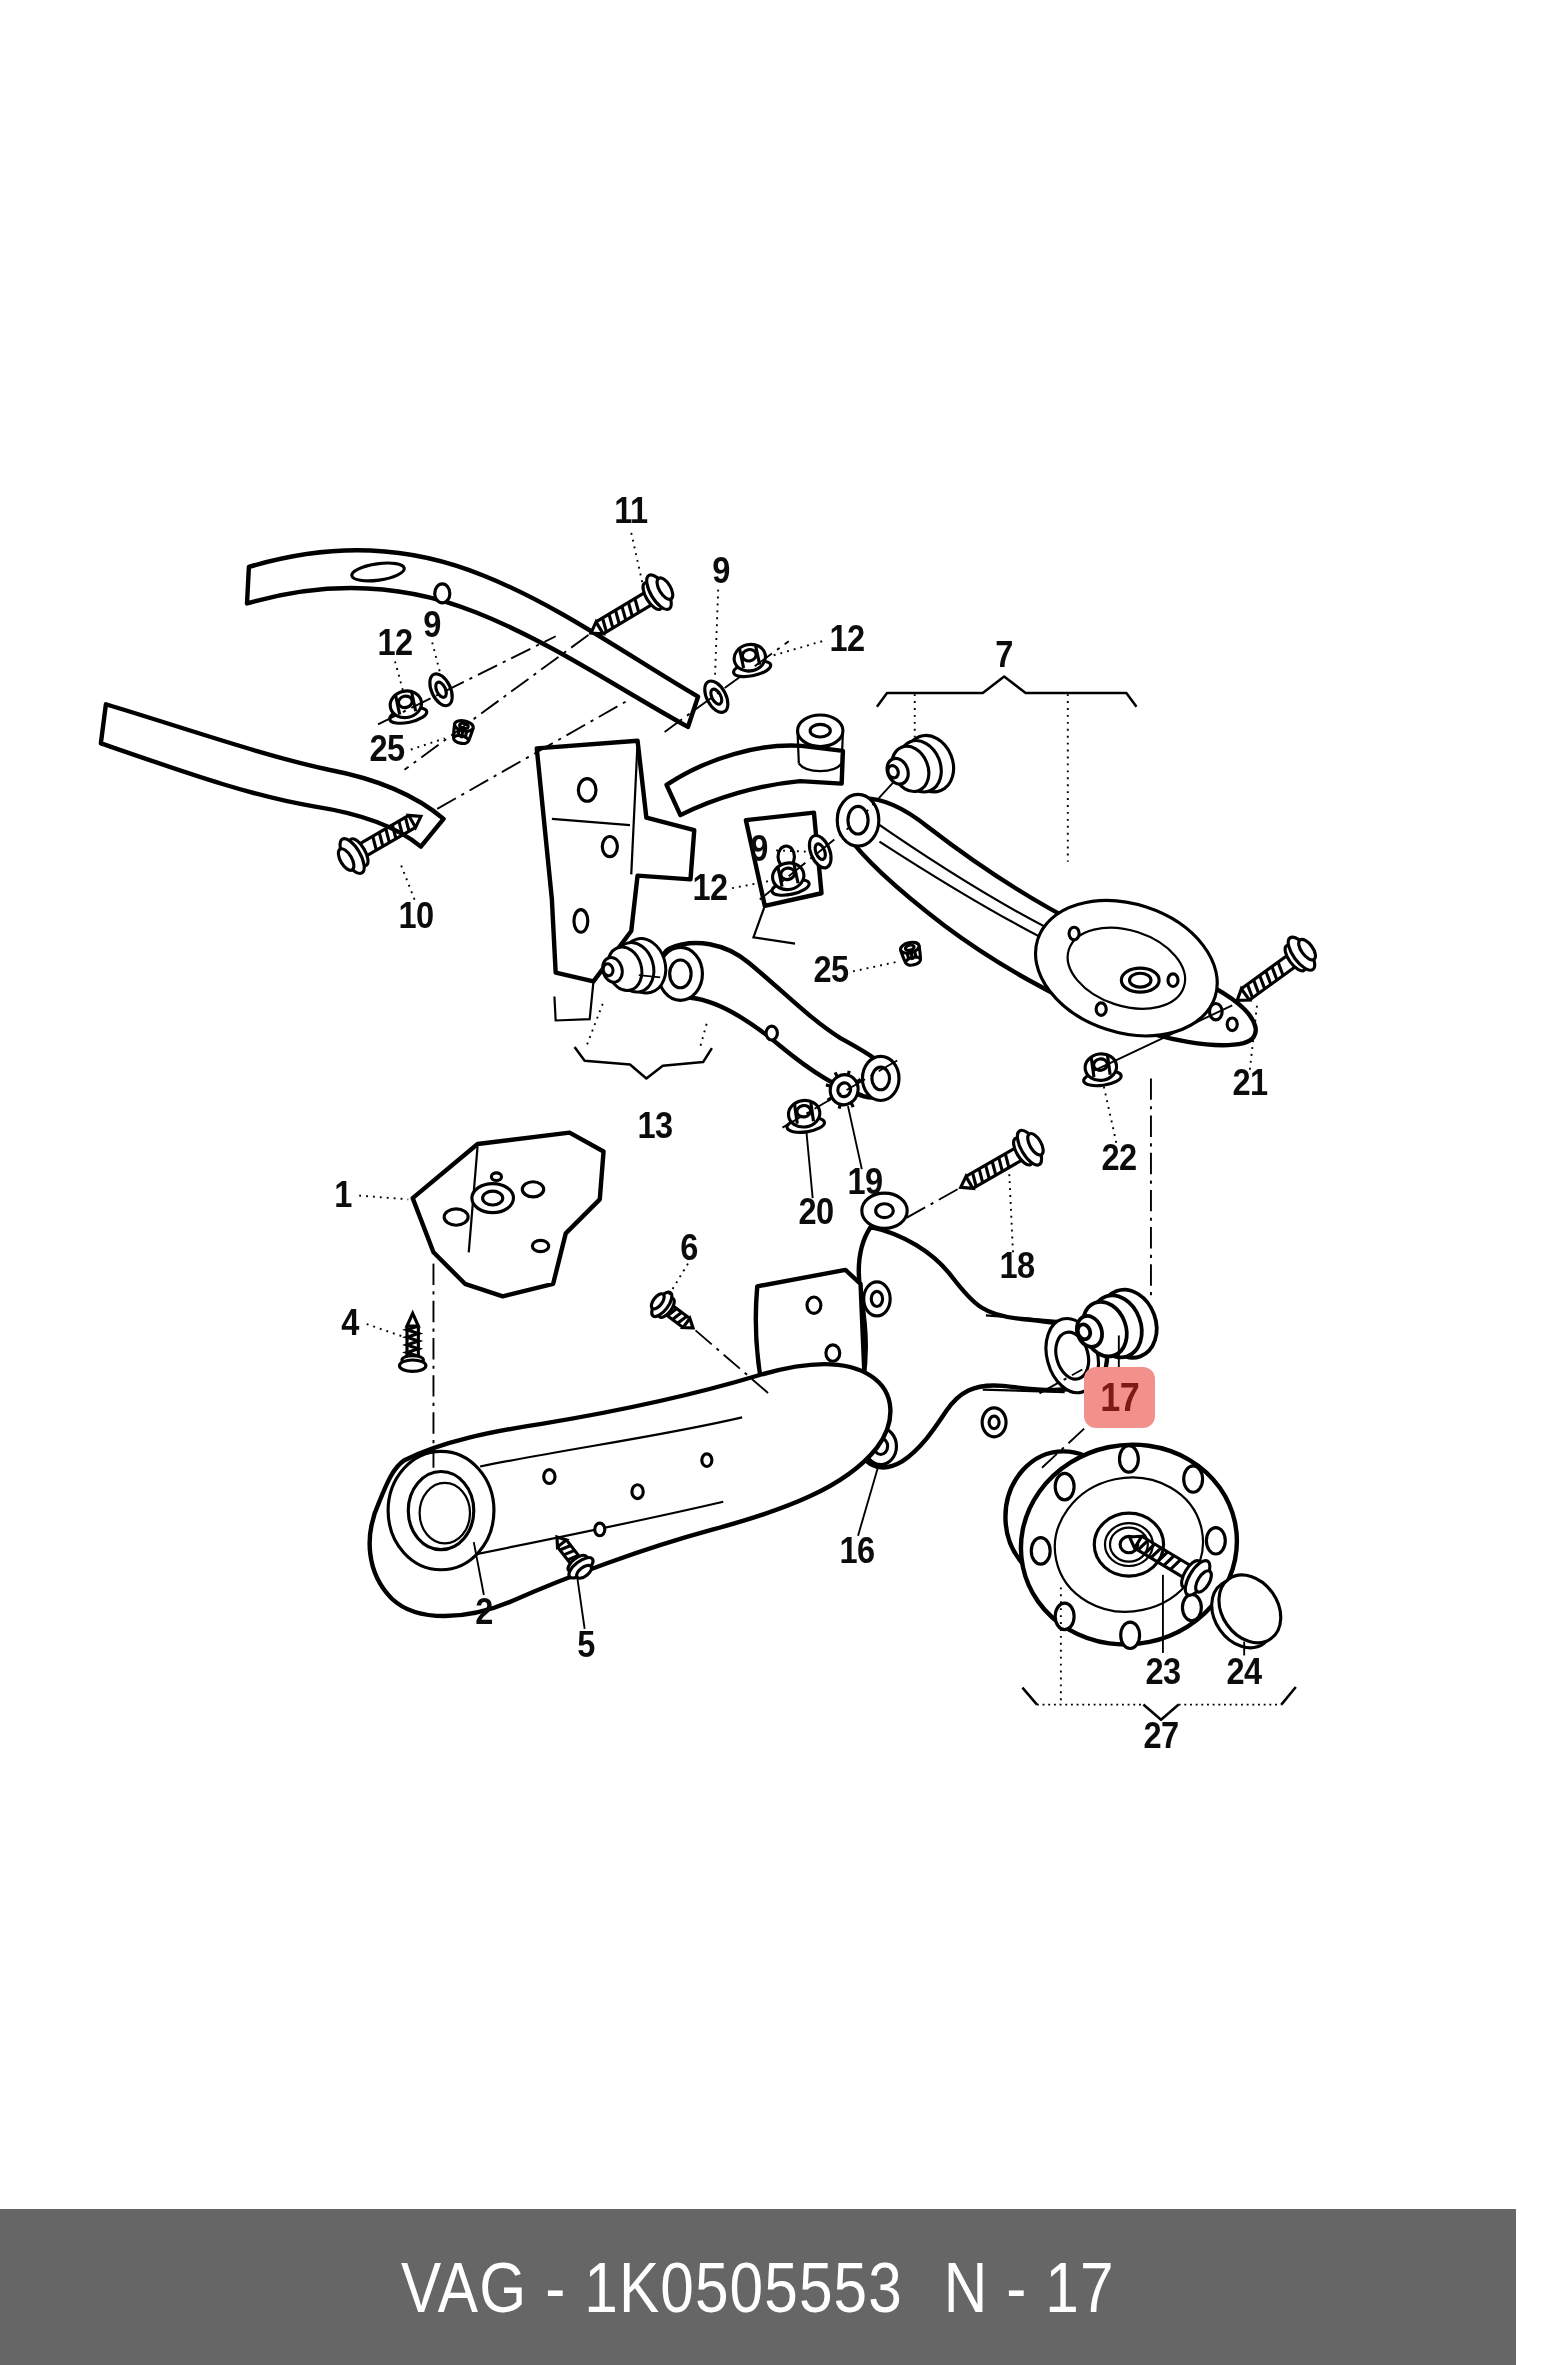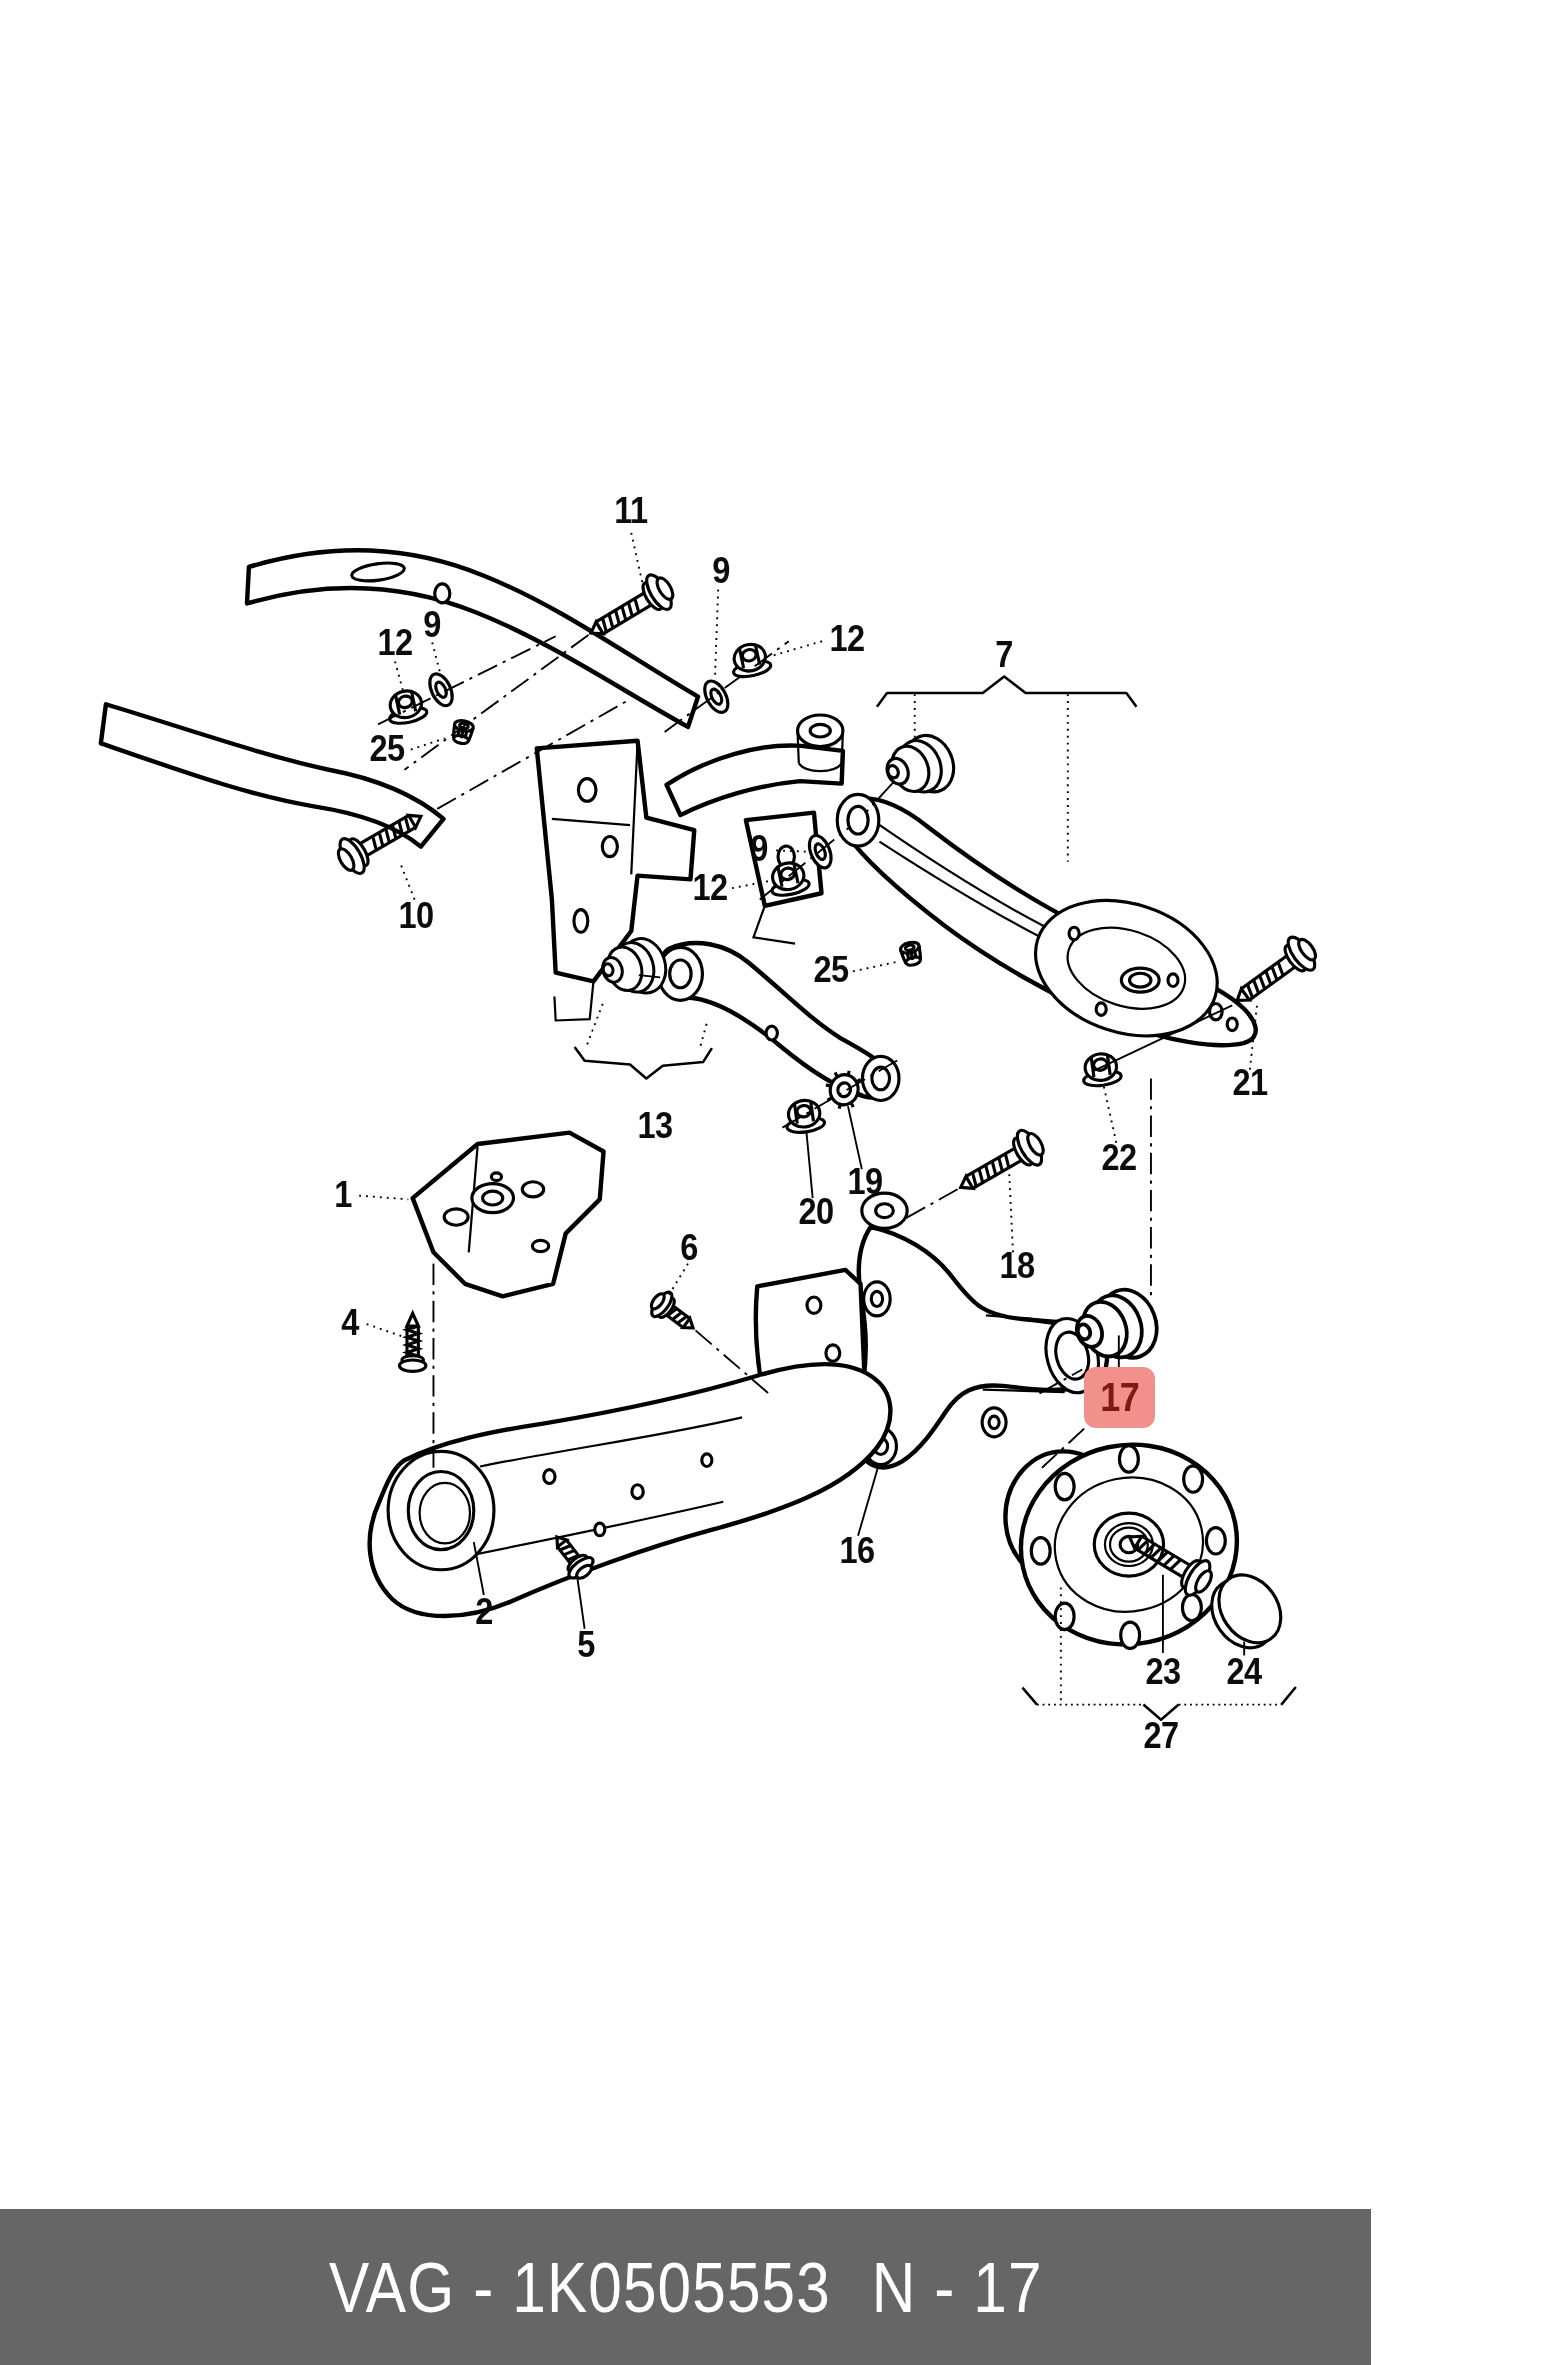--- a/index.html
+++ b/index.html
@@ -14,21 +14,21 @@
   .lsolid{stroke:var(--line,#000);stroke-width:3;fill:none;}
   .axis{stroke:var(--line,#000);stroke-width:3;stroke-dasharray:34 10 5 10;fill:none;}
   .brace{fill:none;stroke:var(--line,#000);stroke-width:4;stroke-linejoin:round;}
   .bdot{fill:none;stroke:var(--line,#000);stroke-width:3;stroke-dasharray:3 6;}
   .callout{position:absolute;transform:translate(-50%,-50%) scaleX(.88);
            font-weight:700;font-size:37px;letter-spacing:-0.6px;color:#0c0c0c;white-space:nowrap;cursor:default;}
   .highlight-box{position:absolute;left:1084px;top:1367px;width:71px;height:61px;
            background:var(--highlight_bg,#f2908c);display:flex;align-items:center;justify-content:center;border-radius:12px;}
   .highlight-box span{font-size:40px;font-weight:700;color:var(--highlight_text,#7d1a14);
            transform:scaleX(.9);letter-spacing:-0.6px;}
-  .footer{position:absolute;left:0;top:2209px;width:1371px;height:156px;
+  .footer{position:absolute;left:0;top:2209px;width:1516px;height:156px;
            background:var(--footer_bg,#666666);display:flex;align-items:center;justify-content:center;}
   .footer-inner{display:flex;gap:48px;transform:scaleX(.85);color:var(--footer_text,#ffffff);
            font-weight:400;font-size:71px;letter-spacing:1.3px;white-space:nowrap;}
 </style>
 </head>
 <body>
 
 <div class="stage">
 
   <svg class="art" width="1563" height="2366" viewBox="0 0 2481 3756">

